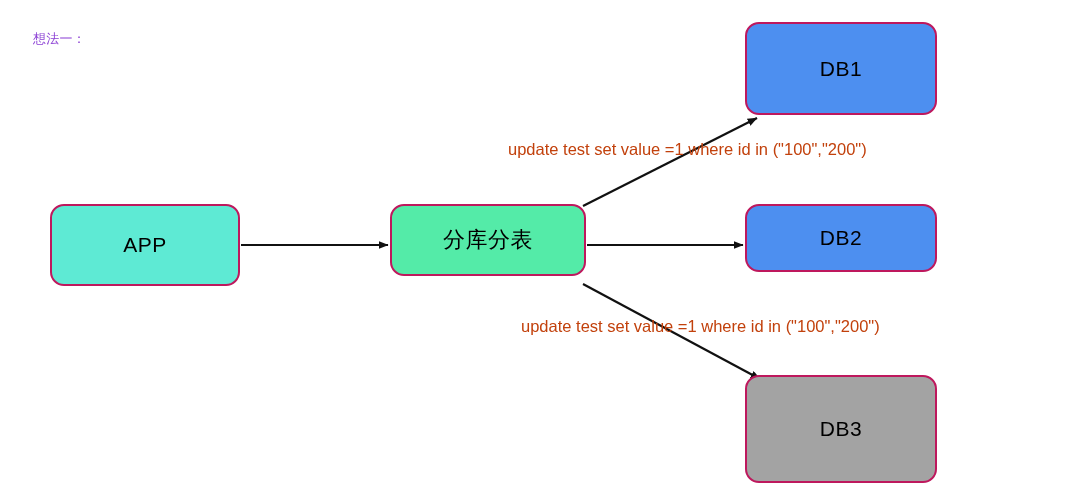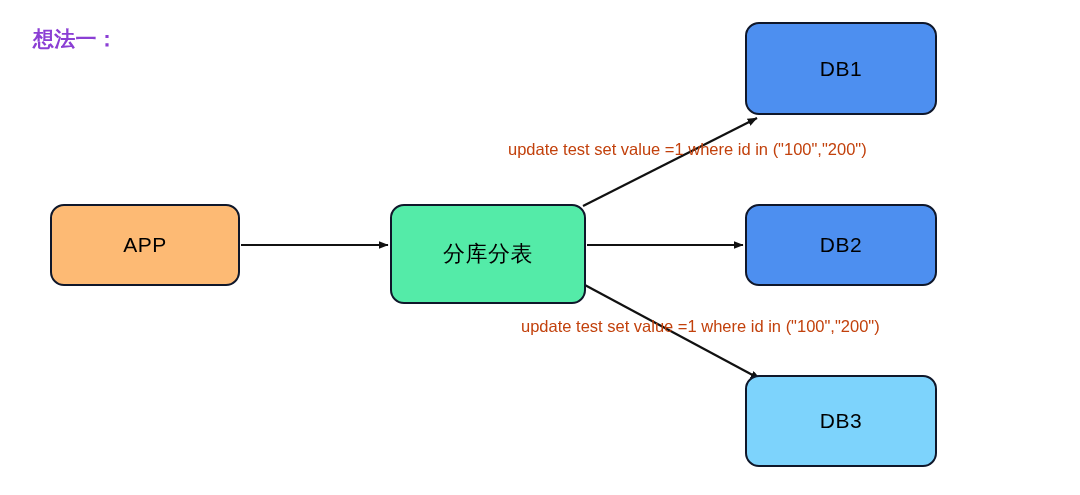--- a/index.html
+++ b/index.html
@@ -25,63 +25,63 @@
     height: 495px;
     pointer-events: none;
   }
 
   
   .annotation {
     position: absolute;
     left: 33px;
     top: 24px;
     color: #8b3fd4;
-    font-size: 21px;
+    font-size: 13px;
     line-height: 30px;
-    font-weight: 700;
+    font-weight: 400;
     white-space: nowrap;
     letter-spacing: 0.2px;
   }
   .annotation .line2 {
     letter-spacing: 0px;
   }
 
   
   .node {
     position: absolute;
     box-sizing: border-box;
-    border: 2px solid #0f172a;
+    border: 2px solid #be185d;
     border-radius: 14px;
     display: flex;
     align-items: center;
     justify-content: center;
     color: #000000;
     font-size: 21px;
     letter-spacing: 0.5px;
   }
   .node.app {
     left: 50px;  top: 204px;  width: 190px; height: 82px;
-    background: #fdba74;
+    background: #5eead4;
   }
   .node.shard {
-    left: 390px; top: 204px;  width: 196px; height: 100px;
+    left: 390px; top: 204px;  width: 196px; height: 72px;
     background: #54eba8;
     font-size: 22px;
   }
   .node.db1 {
     left: 745px; top: 22px;   width: 192px; height: 93px;
     background: #4d8ff0;
   }
   .node.db2 {
-    left: 745px; top: 204px;  width: 192px; height: 82px;
+    left: 745px; top: 204px;  width: 192px; height: 68px;
     background: #4d8ff0;
   }
   .node.db3 {
-    left: 745px; top: 375px;  width: 192px; height: 92px;
-    background: #7dd3fc;
+    left: 745px; top: 375px;  width: 192px; height: 108px;
+    background: #a3a3a3;
   }
 
   
   .sql-label {
     position: absolute;
     color: #c2410c;
     font-size: 16.5px;
     white-space: nowrap;
     background: transparent;
   }

